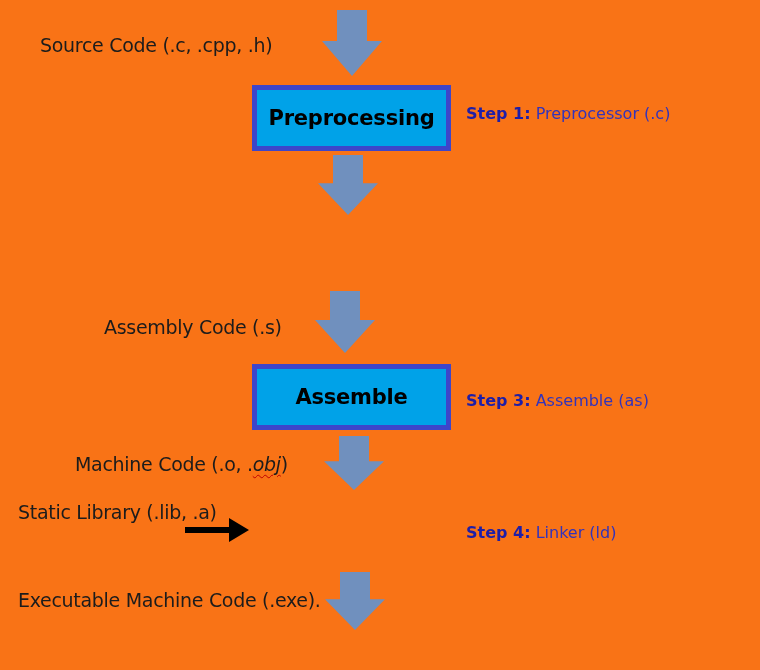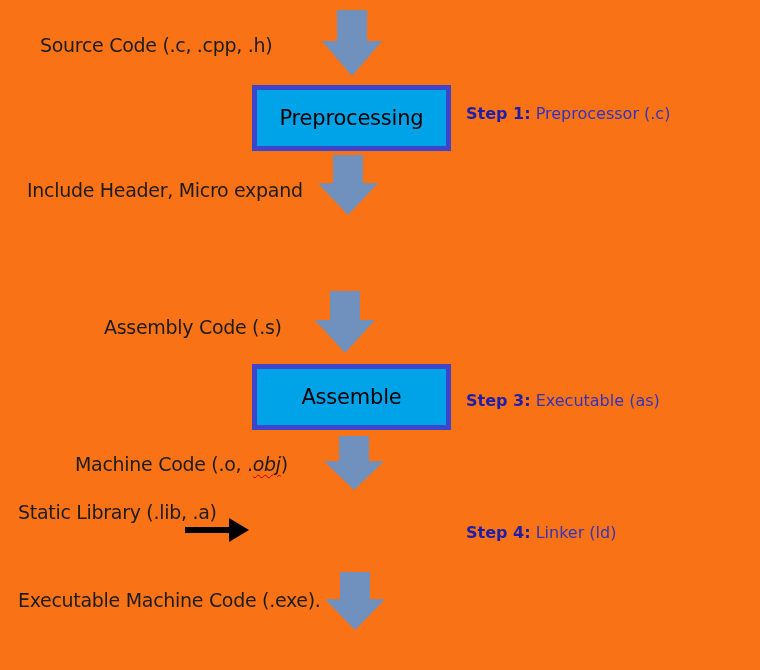--- a/index.html
+++ b/index.html
@@ -32,20 +32,21 @@
     border: 5px solid var(--box-border, #3d45ca);
     display: flex;
     align-items: center;
     justify-content: center;
   }
   .stage-box-label {
     font-size: 21px;
     letter-spacing: -0.2px;
     color: #000000;
     white-space: nowrap;
+    font-weight: bold;
   }
   .step {
     position: absolute;
     left: 466px;
     font-size: 16px;
     white-space: nowrap;
   }
   .step-title {
     font-weight: bold;
     color: var(--step-bold, #1e1ea8);
@@ -84,34 +85,33 @@
   <svg class="down-arrow" style="left:322px; top:10px; height:66px" viewBox="0 0 60 64" preserveAspectRatio="none">
     <polygon points="15,0 45,0 45,30 60,30 30,64 0,30 15,30"></polygon>
   </svg>
   <div class="stage-box" style="top:85px">
     <span class="stage-box-label">Preprocessing</span>
   </div>
   <div class="step" style="top:104px">
     <span class="step-title">Step 1:</span><span class="step-detail"> Preprocessor (.c)</span>
   </div>
 
-  <div class="io-label" style="left:27px; top:179px">Include Header, Micro expand</div>
   <svg class="down-arrow" style="left:318px; top:155px; height:60px" viewBox="0 0 60 64" preserveAspectRatio="none">
     <polygon points="15,0 45,0 45,30 60,30 30,64 0,30 15,30"></polygon>
   </svg>
 
   <div class="io-label" style="left:104px; top:316px">Assembly Code (.s)</div>
   <svg class="down-arrow" style="left:315px; top:291px; height:62px" viewBox="0 0 60 64" preserveAspectRatio="none">
     <polygon points="15,0 45,0 45,30 60,30 30,64 0,30 15,30"></polygon>
   </svg>
   <div class="stage-box" style="top:364px">
     <span class="stage-box-label">Assemble</span>
   </div>
   <div class="step" style="top:391px">
-    <span class="step-title">Step 3:</span><span class="step-detail"> Executable (as)</span>
+    <span class="step-title">Step 3:</span><span class="step-detail"> Assemble (as)</span>
   </div>
 
   <div class="io-label" style="left:75px; top:453px">
     <span>Machine Code (.o, .</span><span class="misspelled">obj</span><span>)</span>
   </div>
   <svg class="down-arrow" style="left:324px; top:436px; height:54px" viewBox="0 0 60 64" preserveAspectRatio="none">
     <polygon points="15,0 45,0 45,30 60,30 30,64 0,30 15,30"></polygon>
   </svg>
   <div class="io-label" style="left:18px; top:501px">Static Library (.lib, .a)</div>
   <svg class="black-arrow" style="left:185px; top:518px" width="64" height="24" viewBox="0 0 64 24">

